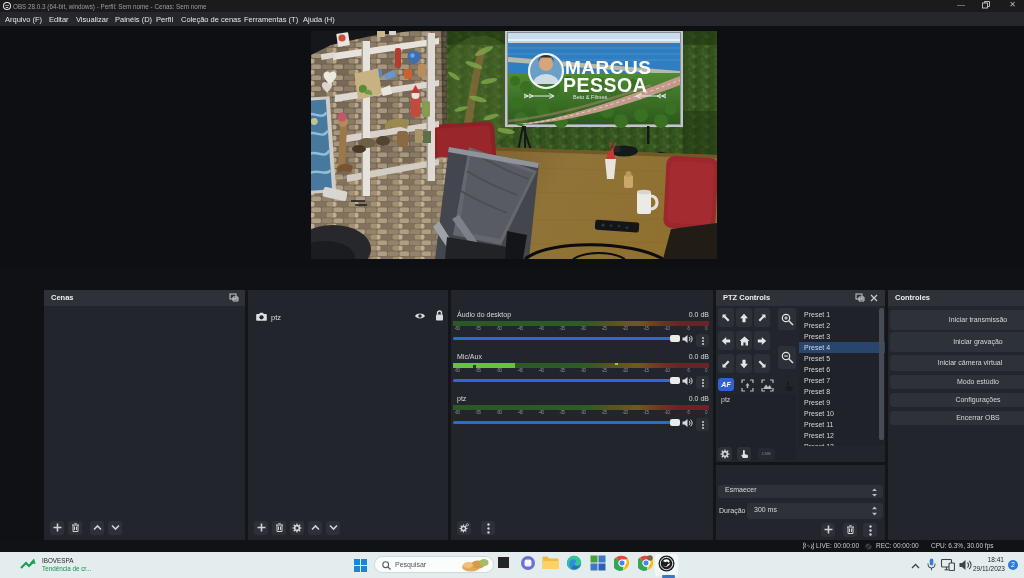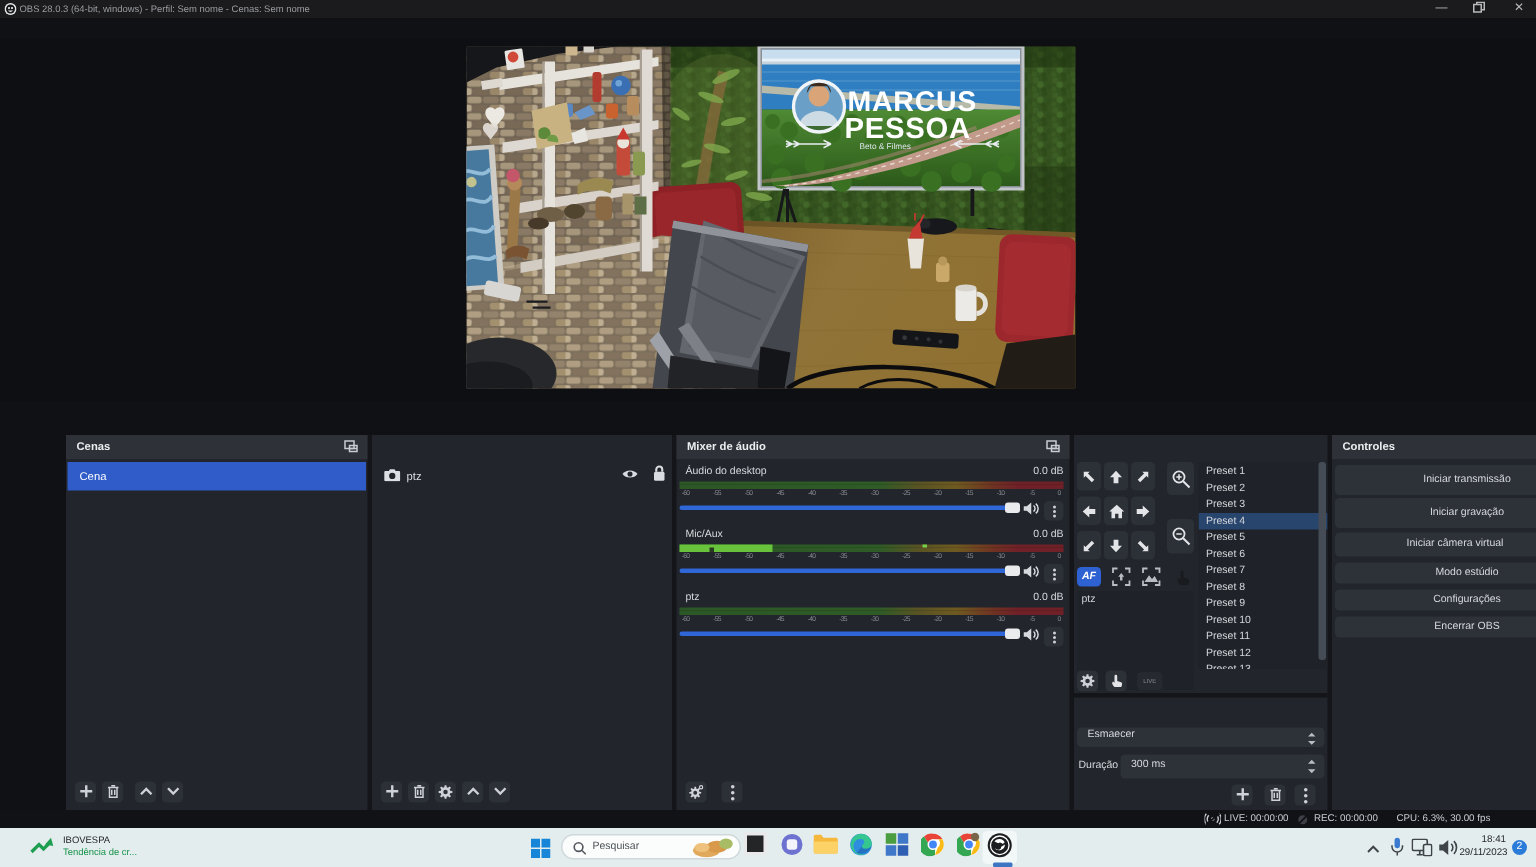--- a/index.html
+++ b/index.html
@@ -63,20 +63,30 @@
       </svg>
     <span class="abs" id="titletext">OBS 28.0.3 (64-bit, windows) - Perfil: Sem nome - Cenas: Sem nome</span>
     <span class="abs" id="winctl">
         <span style="position:absolute;right:55px;top:0">—</span>
       <svg style="position:absolute;right:30px;top:1px" width="8" height="8" viewBox="0 0 8 8">
           <rect x="0.5" y="2" width="5" height="5" fill="none" stroke="#b7b9bc" stroke-width="1"></rect>
           <path d="M2.5 2 V0.5 H7.5 V5.5 H6" fill="none" stroke="#b7b9bc" stroke-width="1"></path>
         </svg>
       <span style="position:absolute;right:4px;top:0">✕</span>
       </span>
+  </div>
+  <div class="abs" id="menubar">
+    <span class="mitem" style="left:5px">Arquivo (F)</span>
+    <span class="mitem" style="left:49px">Editar</span>
+    <span class="mitem" style="left:76px">Visualizar</span>
+    <span class="mitem" style="left:115px">Painéis (D)</span>
+    <span class="mitem" style="left:156px">Perfil</span>
+    <span class="mitem" style="left:181px">Coleção de cenas</span>
+    <span class="mitem" style="left:244px">Ferramentas (T)</span>
+    <span class="mitem" style="left:303px">Ajuda (H)</span>
   </div>
   <div class="abs" id="preview">
     <div class="abs" id="video">
     <svg width="406" height="228" viewBox="0 0 406 228">
       <defs>
         <linearGradient id="forest" x1="0" y1="0" x2="0" y2="1">
               <stop offset="0" stop-color="#4f8a34"></stop>
               <stop offset="1" stop-color="#2c5a1a"></stop>
             </linearGradient>
         <linearGradient id="wood" x1="0" y1="0" x2="1" y2="0.25">
@@ -304,21 +314,20 @@
     </svg>
     </div>
   </div>
   <div class="abs" id="docks">
 
     <div class="panel" style="left:0;width:201px">
       <div class="phead">Cenas<svg class="pop" style="right:6px" width="10" height="10" viewBox="0 0 10 10">
             <rect x="1" y="1" width="6" height="5" fill="none" stroke="#c9ccd1"></rect>
             <path d="M4 4 h5 v4 h-5 z M4 6 h5" fill="none" stroke="#c9ccd1"></path>
           </svg></div>
-      <div class="abs" style="left:1px;top:18px;width:199px;height:19px;background:#2f5cc9;color:#fff;font-size:7.5px;line-height:19px;padding-left:8px">Cena</div>
       <div class="itembtn" style="left:6px;top:231px">
           <svg width="9" height="9" viewBox="0 0 9 9">
             <path d="M4.5 0.5 v8 M0.5 4.5 h8" stroke="#ced1d6" stroke-width="1.6"></path>
           </svg>
         </div>
       <div class="itembtn" style="left:24px;top:231px">
           <svg width="9" height="9" viewBox="0 0 9 9">
             <path d="M1 2 h7 M2 2 v6.5 h5 V2 M3.2 0.8 h2.6 M3.5 3.5 v3.5 M5.5 3.5 v3.5" stroke="#ced1d6" fill="none"></path>
           </svg>
         </div>
@@ -370,24 +379,20 @@
           </svg>
         </div>
       <div class="itembtn" style="left:78px;top:231px">
           <svg width="9" height="9" viewBox="0 0 9 9">
             <path d="M1 2.5 L4.5 6 L8 2.5" stroke="#ced1d6" stroke-width="1.6" fill="none"></path>
           </svg>
         </div>
     </div>
 
     <div class="panel" style="left:407px;width:262px">
-      <div class="phead">Mixer de áudio<svg class="pop" style="right:6px" width="10" height="10" viewBox="0 0 10 10">
-            <rect x="1" y="1" width="6" height="5" fill="none" stroke="#c9ccd1"></rect>
-            <path d="M4 4 h5 v4 h-5 z M4 6 h5" fill="none" stroke="#c9ccd1"></path>
-          </svg></div>
 
       <span class="mlabel" style="top:21px">Áudio do desktop</span>
         <span class="mval" style="top:21px">0.0 dB</span>
       <div class="meter" style="top:31px"></div>
       <div class="ruler" style="top:36px">
           <span>-60</span>
           <span>-55</span>
           <span>-50</span>
           <span>-45</span>
           <span>-40</span>
@@ -486,20 +491,26 @@
       <div class="itembtn" style="left:30px;top:231px">
           <svg width="3" height="11" viewBox="0 0 3 11" style="margin:1.5px auto">
             <circle cx="1.5" cy="1.5" r="1.2" fill="#ced1d6"></circle>
             <circle cx="1.5" cy="5.5" r="1.2" fill="#ced1d6"></circle>
             <circle cx="1.5" cy="9.5" r="1.2" fill="#ced1d6"></circle>
           </svg>
         </div>
     </div>
 
     <div class="panel" style="left:672px;width:169px">
+      <div class="phead">PTZ Controls<svg class="pop" style="right:20px" width="10" height="10" viewBox="0 0 10 10">
+            <rect x="1" y="1" width="6" height="5" fill="none" stroke="#c9ccd1"></rect>
+            <path d="M4 4 h5 v4 h-5 z M4 6 h5" fill="none" stroke="#c9ccd1"></path>
+          </svg><svg class="pop" style="right:6px" width="10" height="10" viewBox="0 0 10 10">
+            <path d="M2 2 L8 8 M8 2 L2 8" stroke="#c9ccd1" stroke-width="1.3"></path>
+          </svg></div>
 
       <div class="pbtn" style="left:2px;top:18px;width:16px;height:19px"><svg width="10" height="10" viewBox="0 0 10 10" style="margin:4.5px 3px">
             <path d="M1.5 1.5 h4 L4.3 2.7 L8.5 6.9 L6.9 8.5 L2.7 4.3 L1.5 5.5 Z" fill="#e2e4e7"></path>
           </svg></div>
       <div class="pbtn" style="left:20px;top:18px;width:16px;height:19px"><svg width="10" height="10" viewBox="0 0 10 10" style="margin:4.5px 3px">
             <path d="M5 0.8 L9 5.2 H6.6 V9.2 H3.4 V5.2 H1 Z" fill="#e2e4e7"></path>
           </svg></div>
       <div class="pbtn" style="left:38px;top:18px;width:16px;height:19px"><svg width="10" height="10" viewBox="0 0 10 10" style="margin:4.5px 3px">
             <path d="M8.5 1.5 h-4 L5.7 2.7 L1.5 6.9 L3.1 8.5 L7.3 4.3 L8.5 5.5 Z" fill="#e2e4e7"></path>
           </svg></div>

